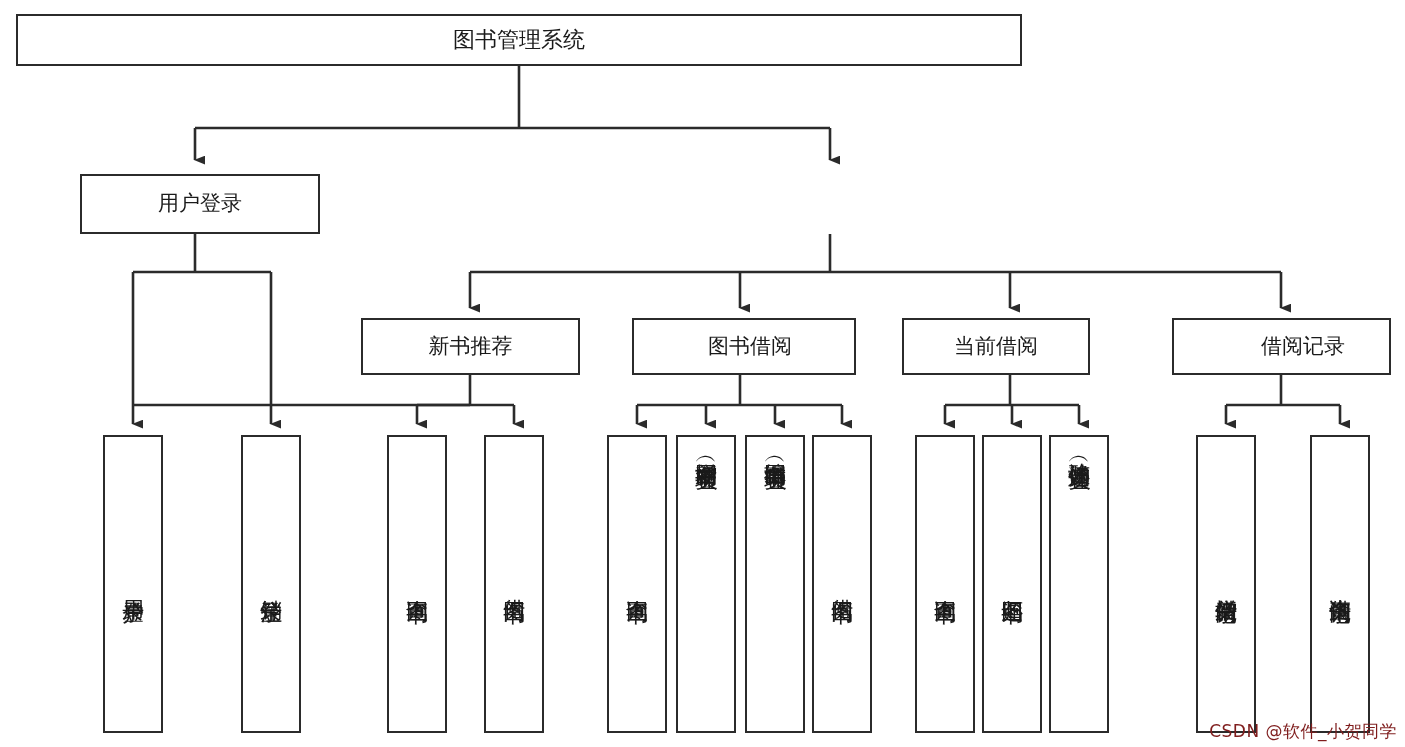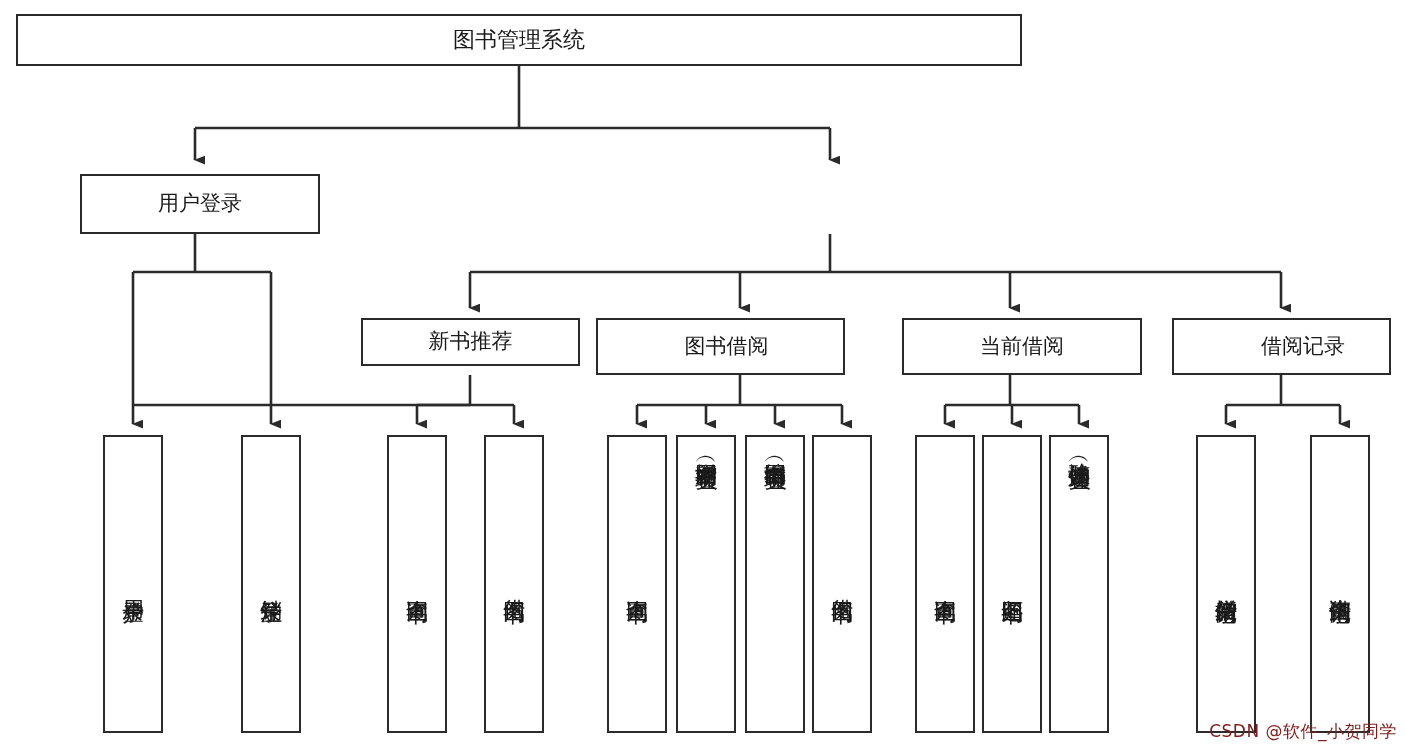--- a/index.html
+++ b/index.html
@@ -130,29 +130,29 @@
 
   <div class="node node-h node-root" style="left:16px; top:14px; width:1006px; height:52px;">
     <span>图书管理系统</span>
   </div>
 
   <div class="node node-h" style="left:80px; top:174px; width:240px; height:60px;">
     <span>用户登录</span>
   </div>
 
 
-  <div class="node node-h" style="left:361px; top:318px; width:219px; height:48px;">
+  <div class="node node-h" style="left:361px; top:318px; width:219px; height:57px;">
     <span>新书推荐</span>
   </div>
 
-  <div class="node node-h" style="left:596px; top:318px; width:249px; height:57px;padding-left:12px;">
+  <div class="node node-h" style="left:632px; top:318px; width:224px; height:57px;padding-left:12px;">
     <span>图书借阅</span>
   </div>
 
-  <div class="node node-h" style="left:902px; top:318px; width:240px; height:57px;">
+  <div class="node node-h" style="left:902px; top:318px; width:188px; height:57px;">
     <span>当前借阅</span>
   </div>
 
   <div class="node node-h" style="left:1172px; top:318px; width:219px; height:57px;padding-left:43px;">
     <span>借阅记录</span>
   </div>
 
   <div class="node node-v" style="left:103px; top:435px; width:60px; height:298px;">
     <span>用户登录</span>
   </div>

